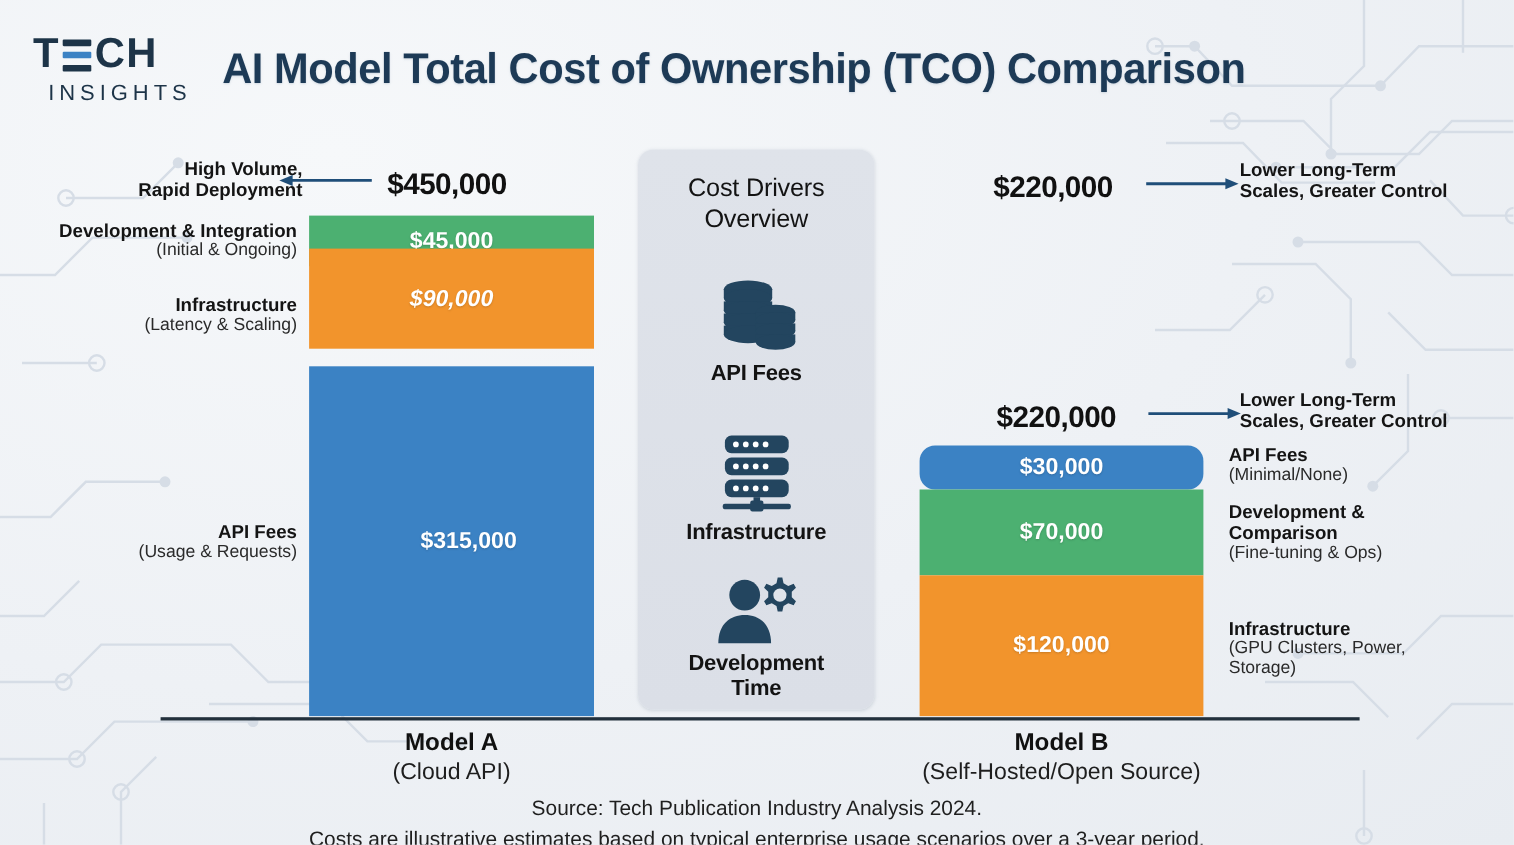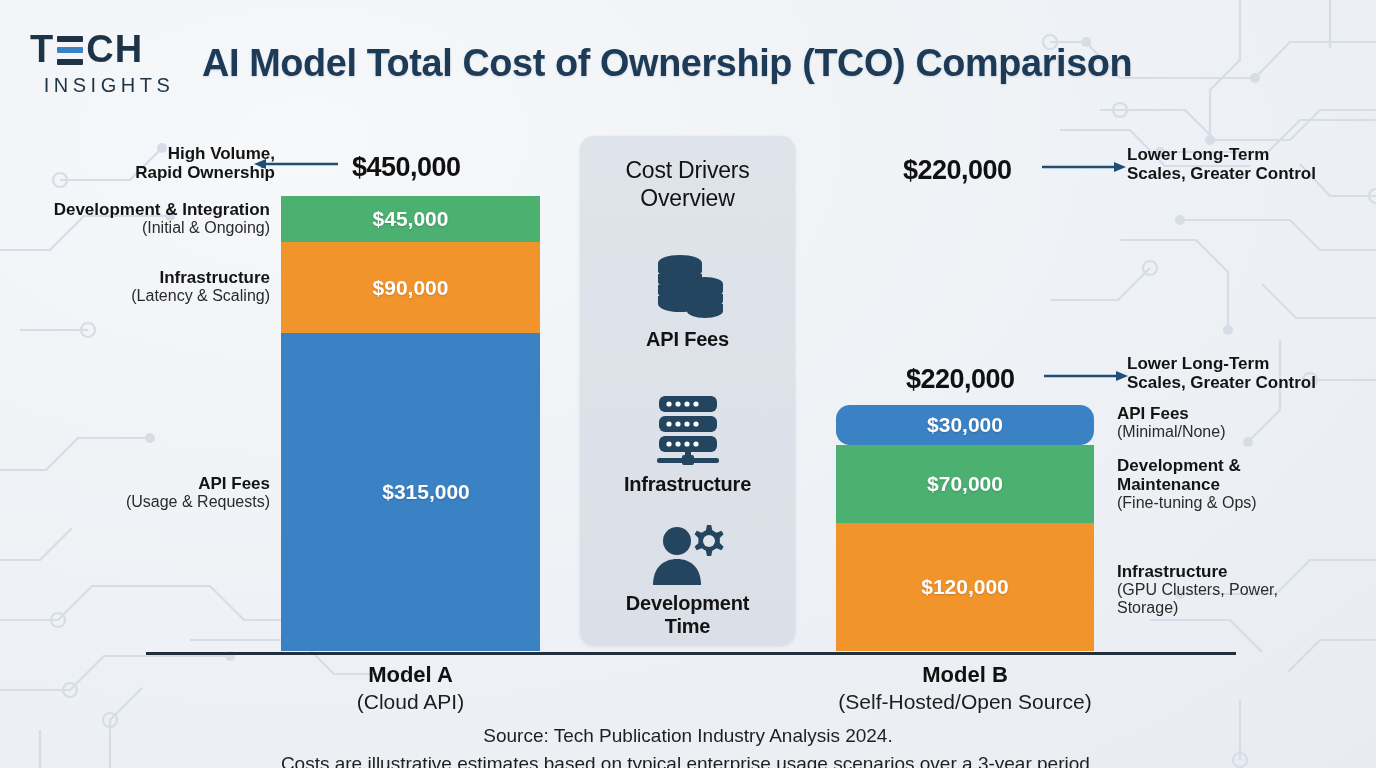--- a/index.html
+++ b/index.html
@@ -289,21 +289,21 @@
       </span>
       <span>CH</span>
     </div>
     <div class="logo-insights">INSIGHTS</div>
   </div>
 
   <div id="title">AI Model Total Cost of Ownership (TCO) Comparison</div>
 
   <div class="callout" style="left:35px; top:144px; width:240px; text-align:right;">
     <div class="ctext">High Volume,</div>
-    <div class="ctext">Rapid Ownership</div>
+    <div class="ctext">Rapid Deployment</div>
   </div>
   <svg class="arrow-svg" style="position:absolute; left:252px; top:152px;" width="88" height="24">
     <line x1="86" y1="12" x2="12" y2="12" stroke="#1f4e79" stroke-width="2.6"></line>
     <polygon points="2,12 14,7 14,17" fill="#1f4e79"></polygon>
   </svg>
   <div class="money-big" style="position:absolute; left:352px; top:152px;">$450,000</div>
 
   <div style="position:absolute; left:10px; top:200px; width:260px; text-align:right;">
     <div class="lbl-bold">Development &amp; Integration</div>
     <div class="lbl-sub">(Initial &amp; Ongoing)</div>
@@ -316,21 +316,21 @@
 
   <div style="position:absolute; left:10px; top:474px; width:260px; text-align:right;">
     <div class="lbl-bold">API Fees</div>
     <div class="lbl-sub">(Usage &amp; Requests)</div>
   </div>
 
   <div class="bar-col" style="left:281px; top:196px; width:259px; height:455px;">
     <div class="seg green" style="top:0; height:46px;">
       <span class="money-white">$45,000</span>
     </div>
-    <div class="seg orange" style="top:46px; height:91px;">
+    <div class="seg orange" style="top:30px; height:91px;font-style:italic;">
       <span class="money-white">$90,000</span>
     </div>
     <div class="seg blue" style="top:137px; height:318px;padding-left:31px;">
       <span class="money-white">$315,000</span>
     </div>
   </div>
 
   <div id="center-panel">
     <h2>
       <span>Cost Drivers</span><br>
@@ -437,21 +437,21 @@
     </div>
   </div>
 
   <div style="position:absolute; left:1117px; top:404px; width:255px;">
     <div class="lbl-bold">API Fees</div>
     <div class="lbl-sub">(Minimal/None)</div>
   </div>
 
   <div style="position:absolute; left:1117px; top:456px; width:255px;">
     <div class="lbl-bold">Development &amp;</div>
-    <div class="lbl-bold">Maintenance</div>
+    <div class="lbl-bold">Comparison</div>
     <div class="lbl-sub">(Fine-tuning &amp; Ops)</div>
   </div>
 
   <div style="position:absolute; left:1117px; top:562px; width:255px;">
     <div class="lbl-bold">Infrastructure</div>
     <div class="lbl-sub">(GPU Clusters, Power,</div>
     <div class="lbl-sub">Storage)</div>
   </div>
 
   <div id="axis"></div>

